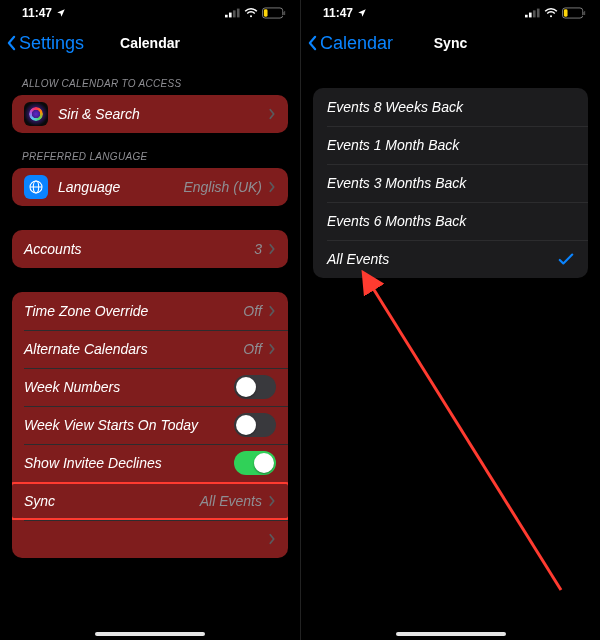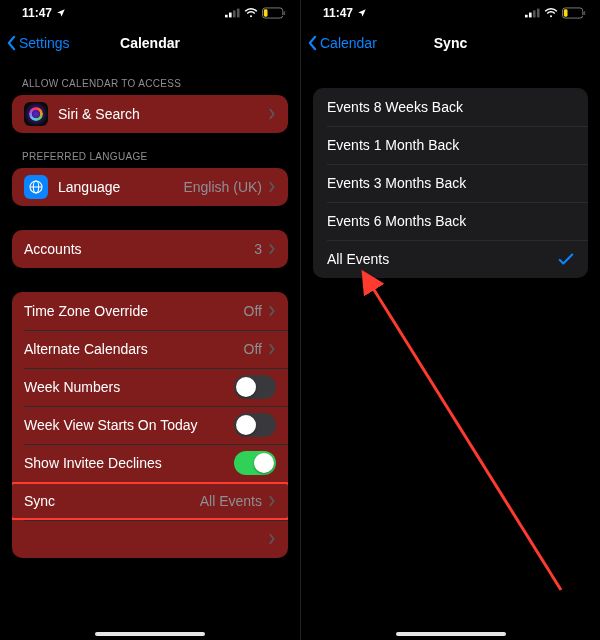--- a/index.html
+++ b/index.html
@@ -25,26 +25,26 @@
   .bat-wrap { position: relative; display:flex; align-items:center; }
   .bat-num { position:absolute; left:16px; font-size:9px; font-weight:700; color:#000; }
 
   
   .navbar {
     height: 34px; display:flex; align-items:center; justify-content:center; position:relative;
     margin-top: 4px;
   }
   .nav-back {
     position:absolute; left:6px; display:flex; align-items:center; gap:2px;
-    color:#0a84ff; font-size:14px;
+    color:#0a84ff; font-size:18px;
   }
   .nav-back svg { display:block; }
   .nav-title { color:#fff; font-size:14px; font-weight:600; }
 
-  .content { padding: 0 12px; }
+  .content { padding: 0 12px; font-style: italic; }
 
   .section-header {
     color:#8e8e93; font-size:10px; letter-spacing:0.3px; text-transform:uppercase;
     padding: 18px 10px 6px 10px;
   }
 
   .group {
     background:#7f1d1d; border-radius:10px; overflow:hidden;
   }
   .group.spaced { margin-top: 24px; }

